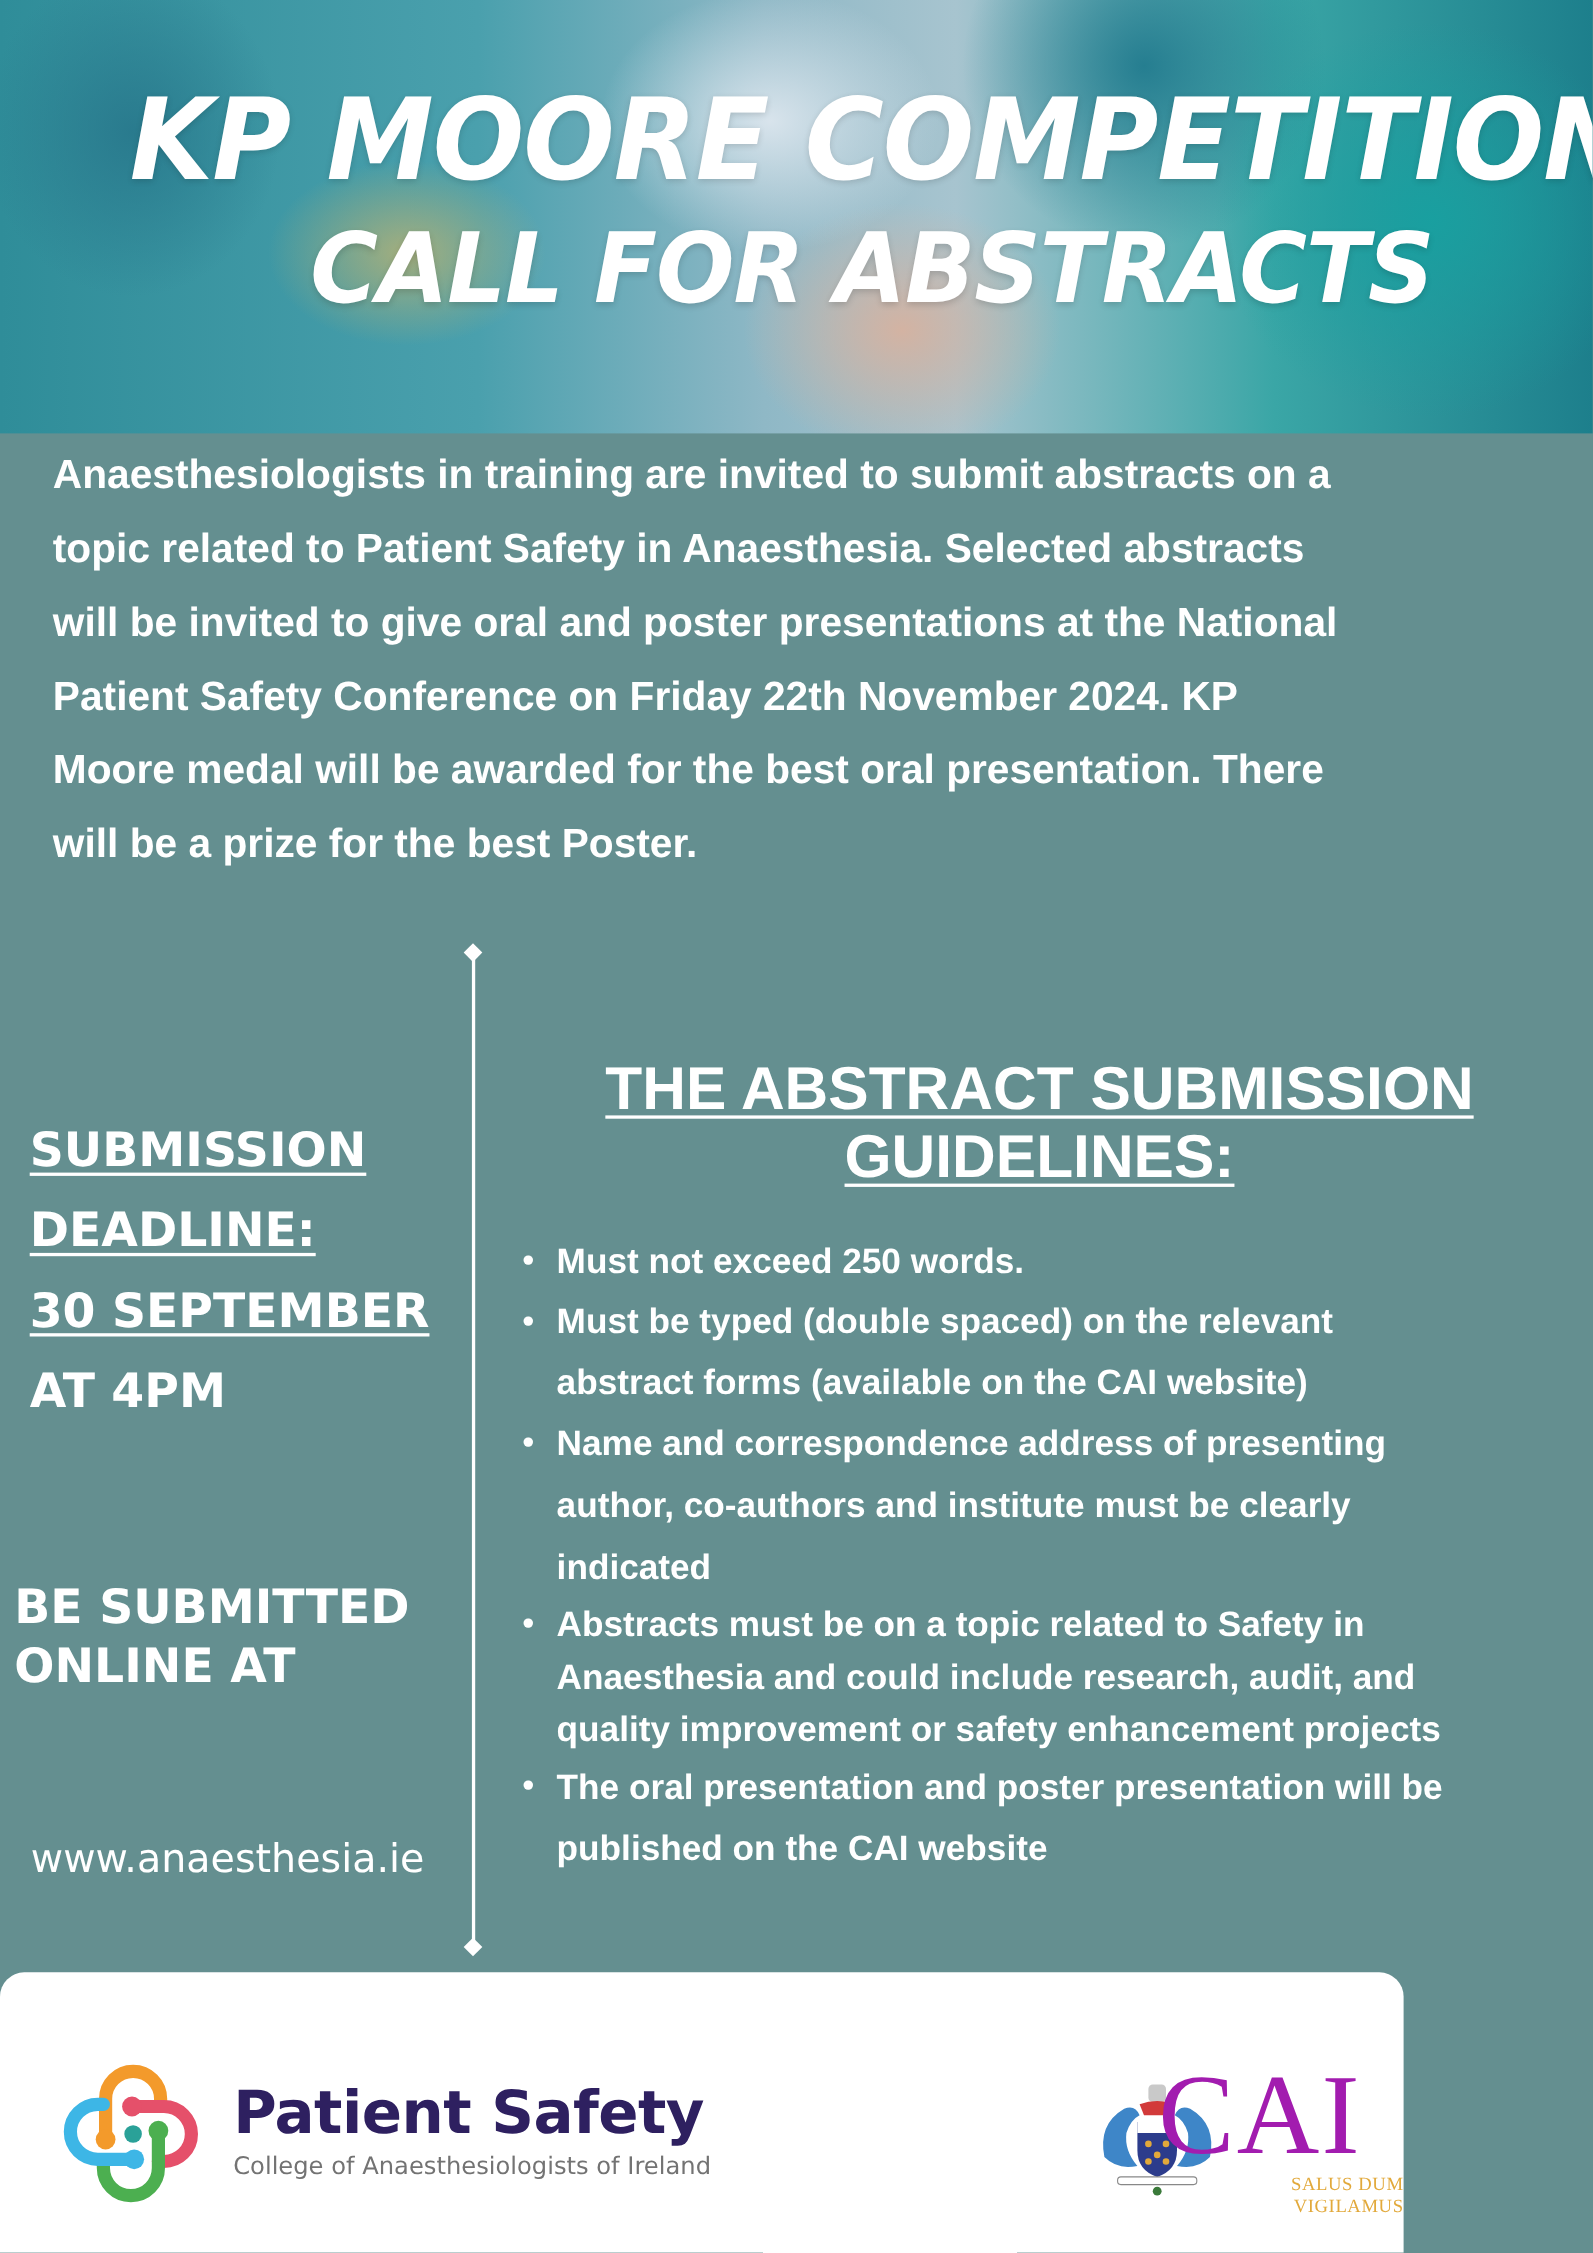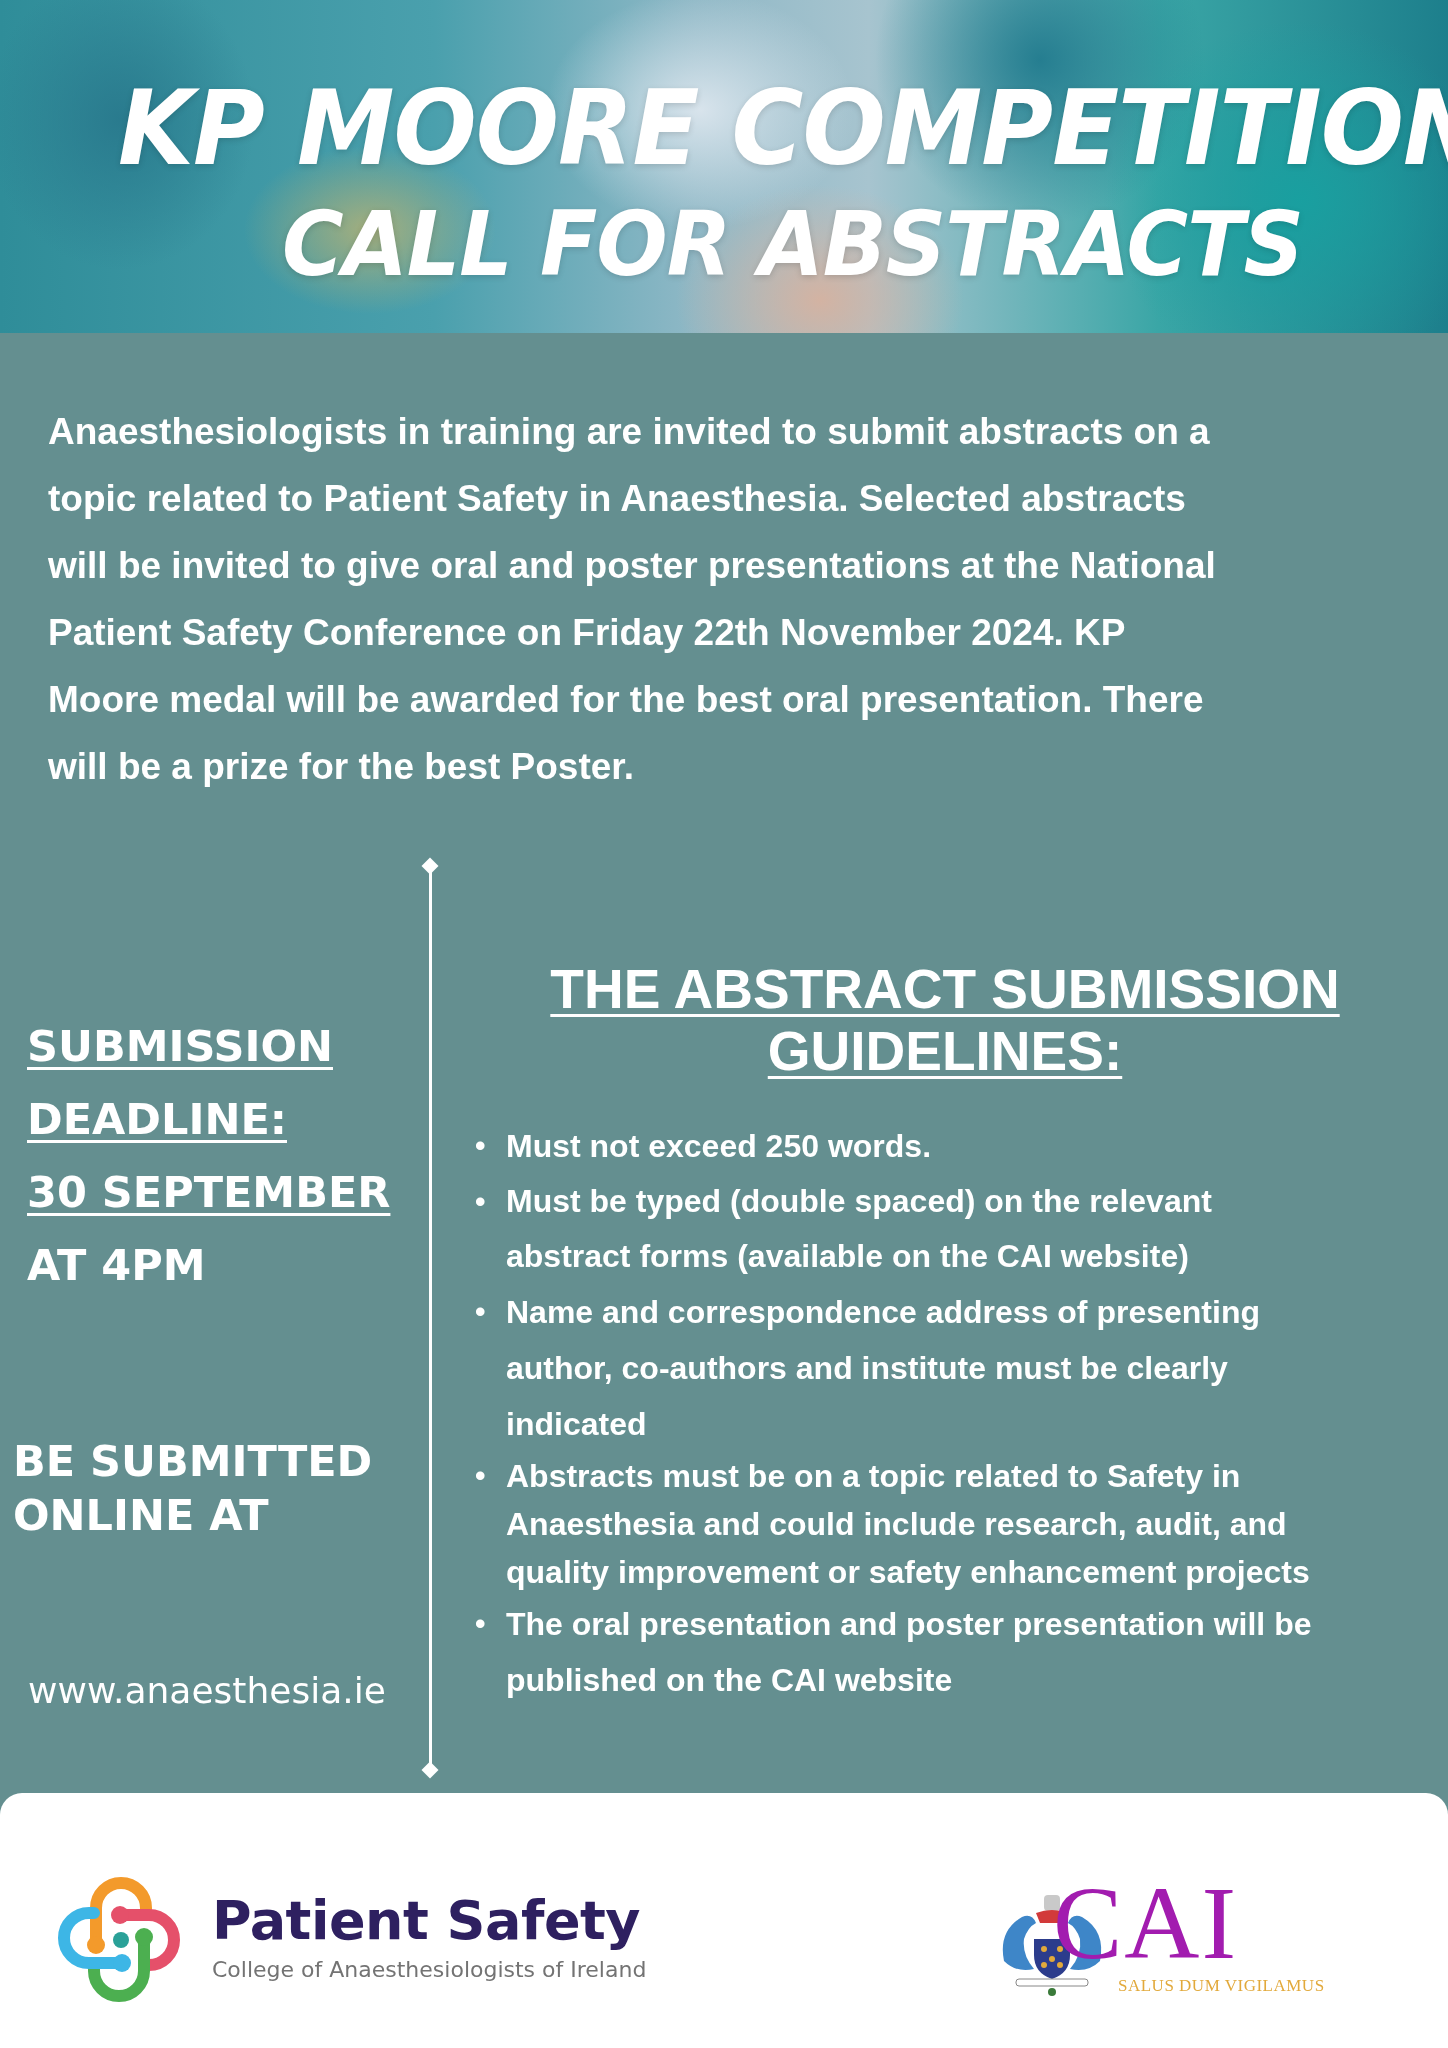--- a/index.html
+++ b/index.html
@@ -3,21 +3,21 @@
 <meta charset="utf-8">
 <style>
   html, body { margin: 0; padding: 0; }
   body {
     width: 1448px; height: 2048px; position: relative; overflow: hidden;
     background: #648f90;
     font-family: "Liberation Sans", "DejaVu Sans", sans-serif;
     color: #ffffff;
   }
   .hero {
-    position: absolute; left: 0; top: 0; width: 1448px; height: 333px; overflow: hidden;
+    position: absolute; left: 0; top: 0; width: 1448px; height: 394px; overflow: hidden;
     background:
       radial-gradient(ellipse 220px 170px at 700px 110px, rgba(220,230,238,0.95), rgba(220,230,238,0) 70%),
       radial-gradient(ellipse 200px 160px at 820px 300px, rgba(214,178,160,0.95), rgba(214,178,160,0) 72%),
       radial-gradient(ellipse 180px 120px at 370px 230px, rgba(196,180,110,0.75), rgba(196,180,110,0) 70%),
       radial-gradient(ellipse 260px 240px at 1300px 200px, rgba(24,160,160,0.95), rgba(24,160,160,0) 75%),
       radial-gradient(ellipse 220px 220px at 1040px 60px, rgba(30,120,140,0.9), rgba(30,120,140,0) 75%),
       radial-gradient(ellipse 180px 200px at 120px 120px, rgba(40,120,140,0.9), rgba(40,120,140,0) 75%),
       linear-gradient(90deg, #2f8d99 0%, #4aa0ad 30%, #8fb8c6 48%, #a7c4cf 60%, #3aa6a6 80%, #1d7f8c 100%);
   }
   .hero-title {
@@ -76,21 +76,21 @@
   .guide-list li .bullet {
     position: absolute; left: 5px; top: 0; font-size: 30px;
   }
   .gl-0 { line-height: 56px; }
   .gl-1 { line-height: 55px; }
   .gl-2 { line-height: 56px; }
   .gl-3 { line-height: 48px; }
   .gl-4 { line-height: 56px; }
 
   .footer {
-    position: absolute; left: 0; top: 1793px; width: 1448px; height: 255px; background: #ffffff;
+    position: absolute; left: 0; top: 1793px; width: 1276px; height: 255px; background: #ffffff;
     border-radius: 22px 22px 0 0;
   }
   .ps-logo { position: absolute; left: 44px; top: 70px; width: 150px; height: 150px; }
   .ps-text { position: absolute; left: 212px; top: 98px; color: #2e2060; }
   .ps-title { font-family: "DejaVu Sans", sans-serif; font-weight: bold; font-size: 54px; line-height: 60px; display: block; letter-spacing: -0.5px; }
   .ps-sub { font-family: "DejaVu Sans", sans-serif; font-size: 22px; display: block; margin-top: 6px; color: #737373; }
 
   .cai-crest { position: absolute; left: 996px; top: 98px; width: 112px; height: 106px; }
   .cai-text {
     position: absolute; left: 1053px; top: 78px; color: #a21caf;

